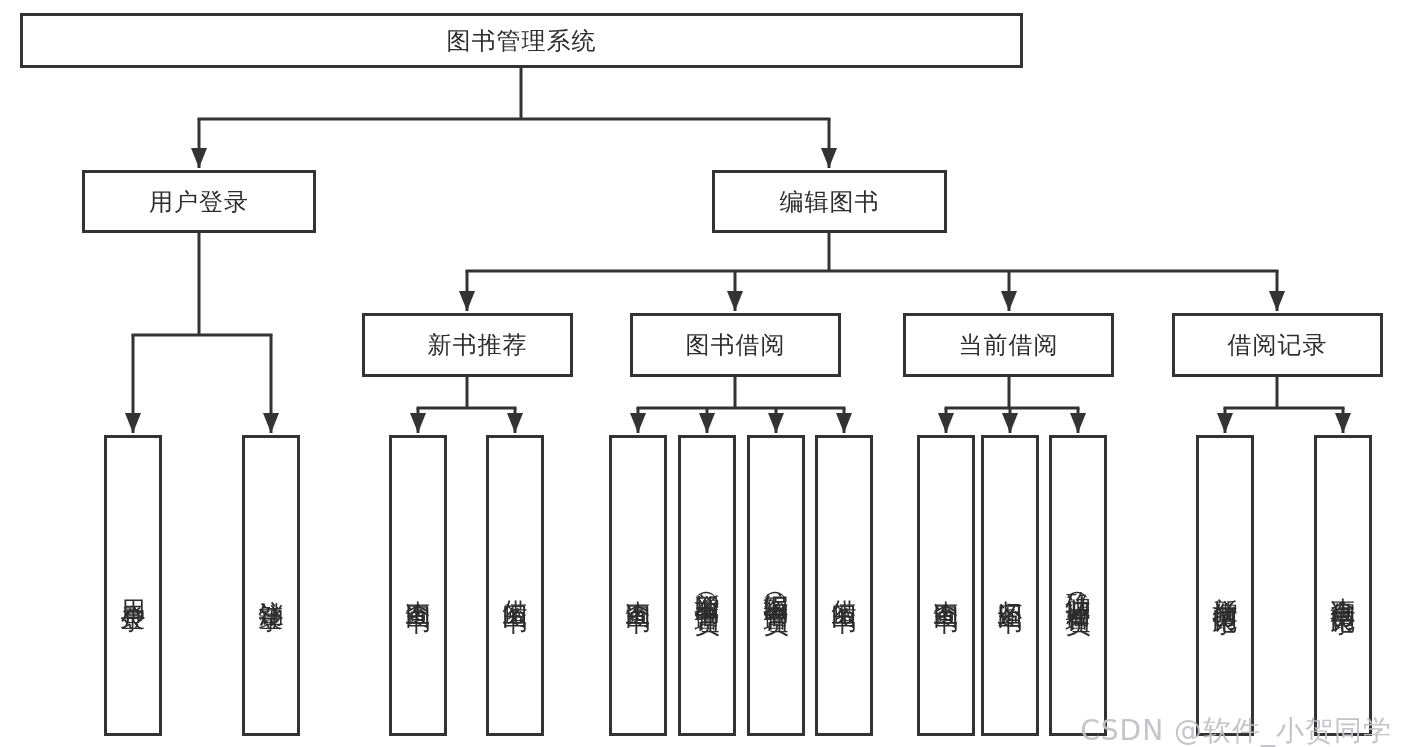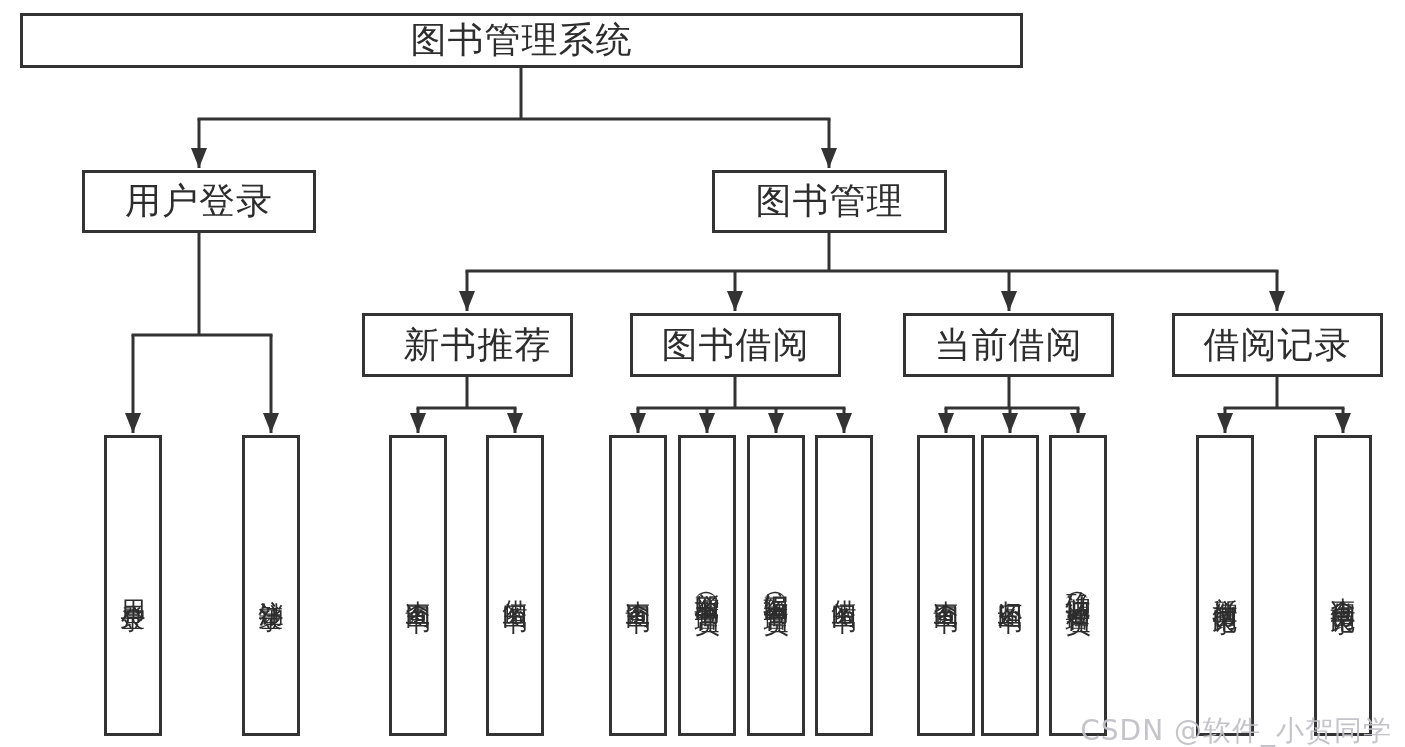--- a/index.html
+++ b/index.html
@@ -27,21 +27,21 @@
     box-sizing: border-box;
     background: #ffffff;
     border: 3px solid #333333;
     display: flex;
     align-items: center;
     justify-content: center;
     z-index: 2;
     color: #2d2d2d;
   }
   .box.h-label {
-    font-size: 36px;
+    font-size: 24px;
     letter-spacing: 1px;
     white-space: nowrap;
   }
   .box.leaf {
     top: 435px;
     width: 58px;
     height: 301px;
   }
   .leaf .v-text {
     writing-mode: vertical-rl;
@@ -119,21 +119,21 @@
   </svg>
 
   <div class="box h-label" style="left:20px; top:13px; width:1003px; height:55px;">
     <span>图书管理系统</span>
   </div>
 
   <div class="box h-label" style="left:82px; top:170px; width:234px; height:63px;">
     <span>用户登录</span>
   </div>
   <div class="box h-label" style="left:712px; top:170px; width:235px; height:63px;">
-    <span>图书管理</span>
+    <span>编辑图书</span>
   </div>
 
   <div class="box h-label" style="left:362px; top:313px; width:211px; height:64px;padding-left:20px;">
     <span>新书推荐</span>
   </div>
   <div class="box h-label" style="left:903px; top:313px; width:211px; height:64px;">
     <span>当前借阅</span>
   </div>
   <div class="box h-label" style="left:630px; top:313px; width:211px; height:64px;">
     <span>图书借阅</span>

